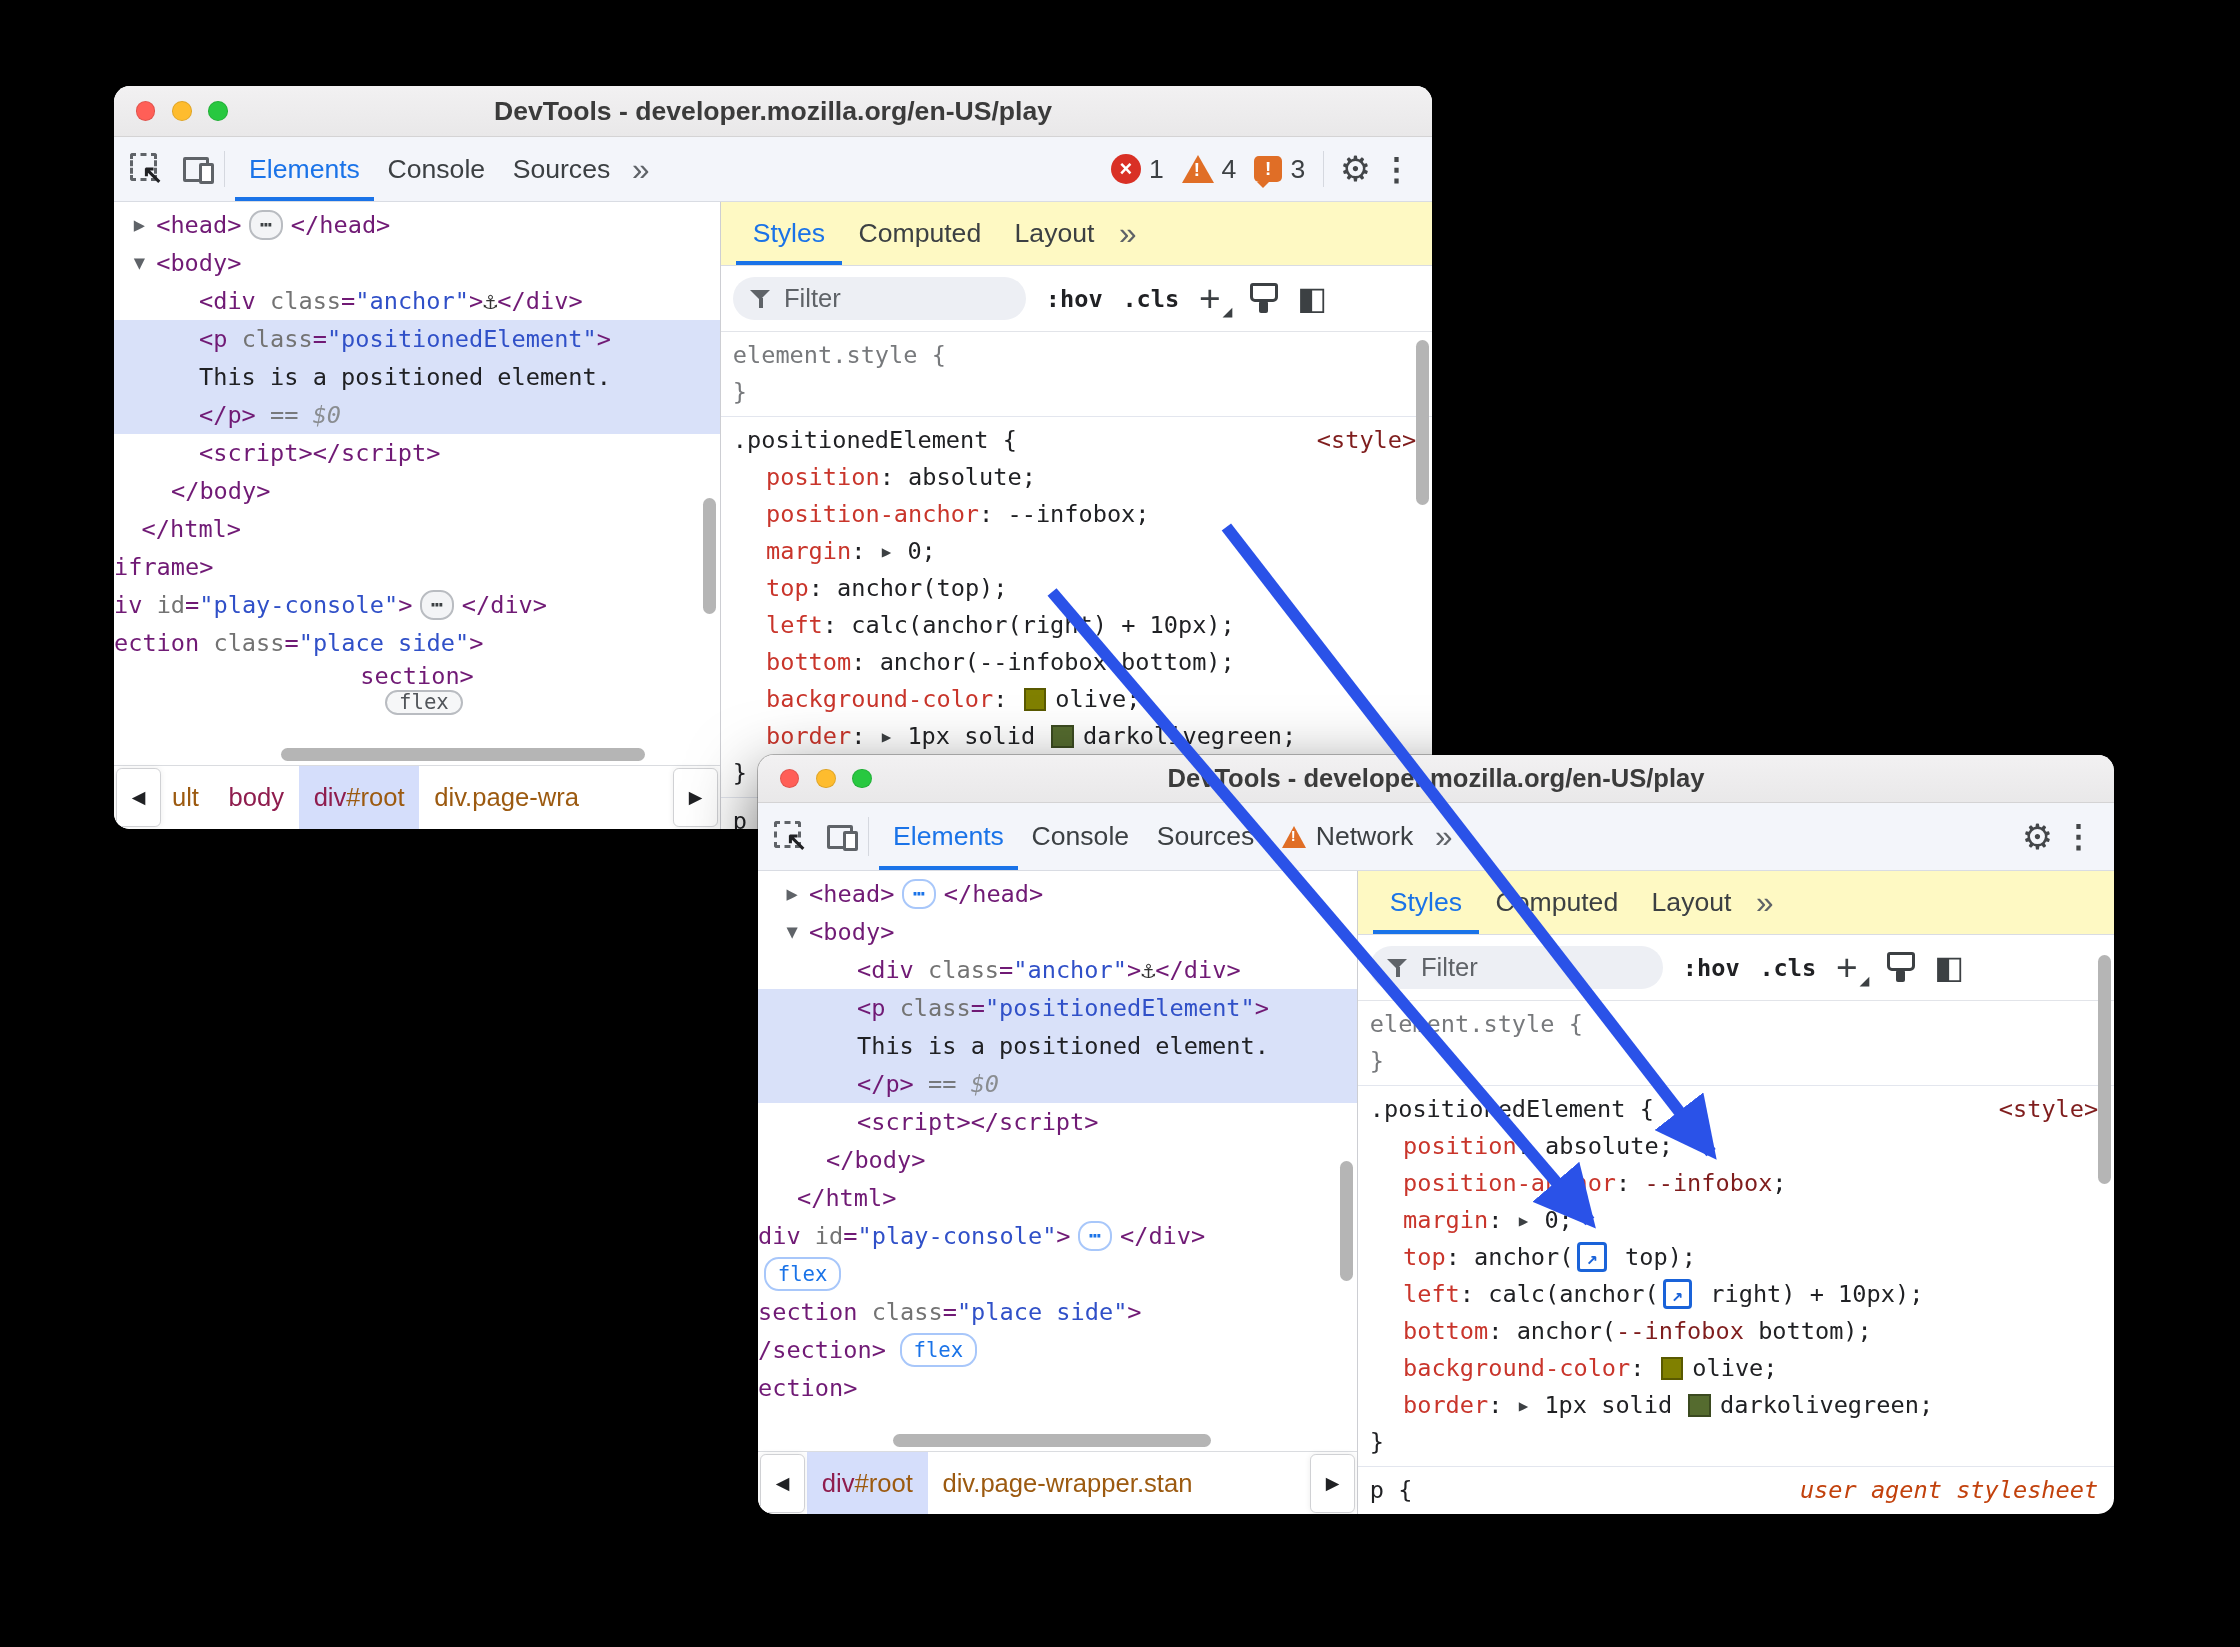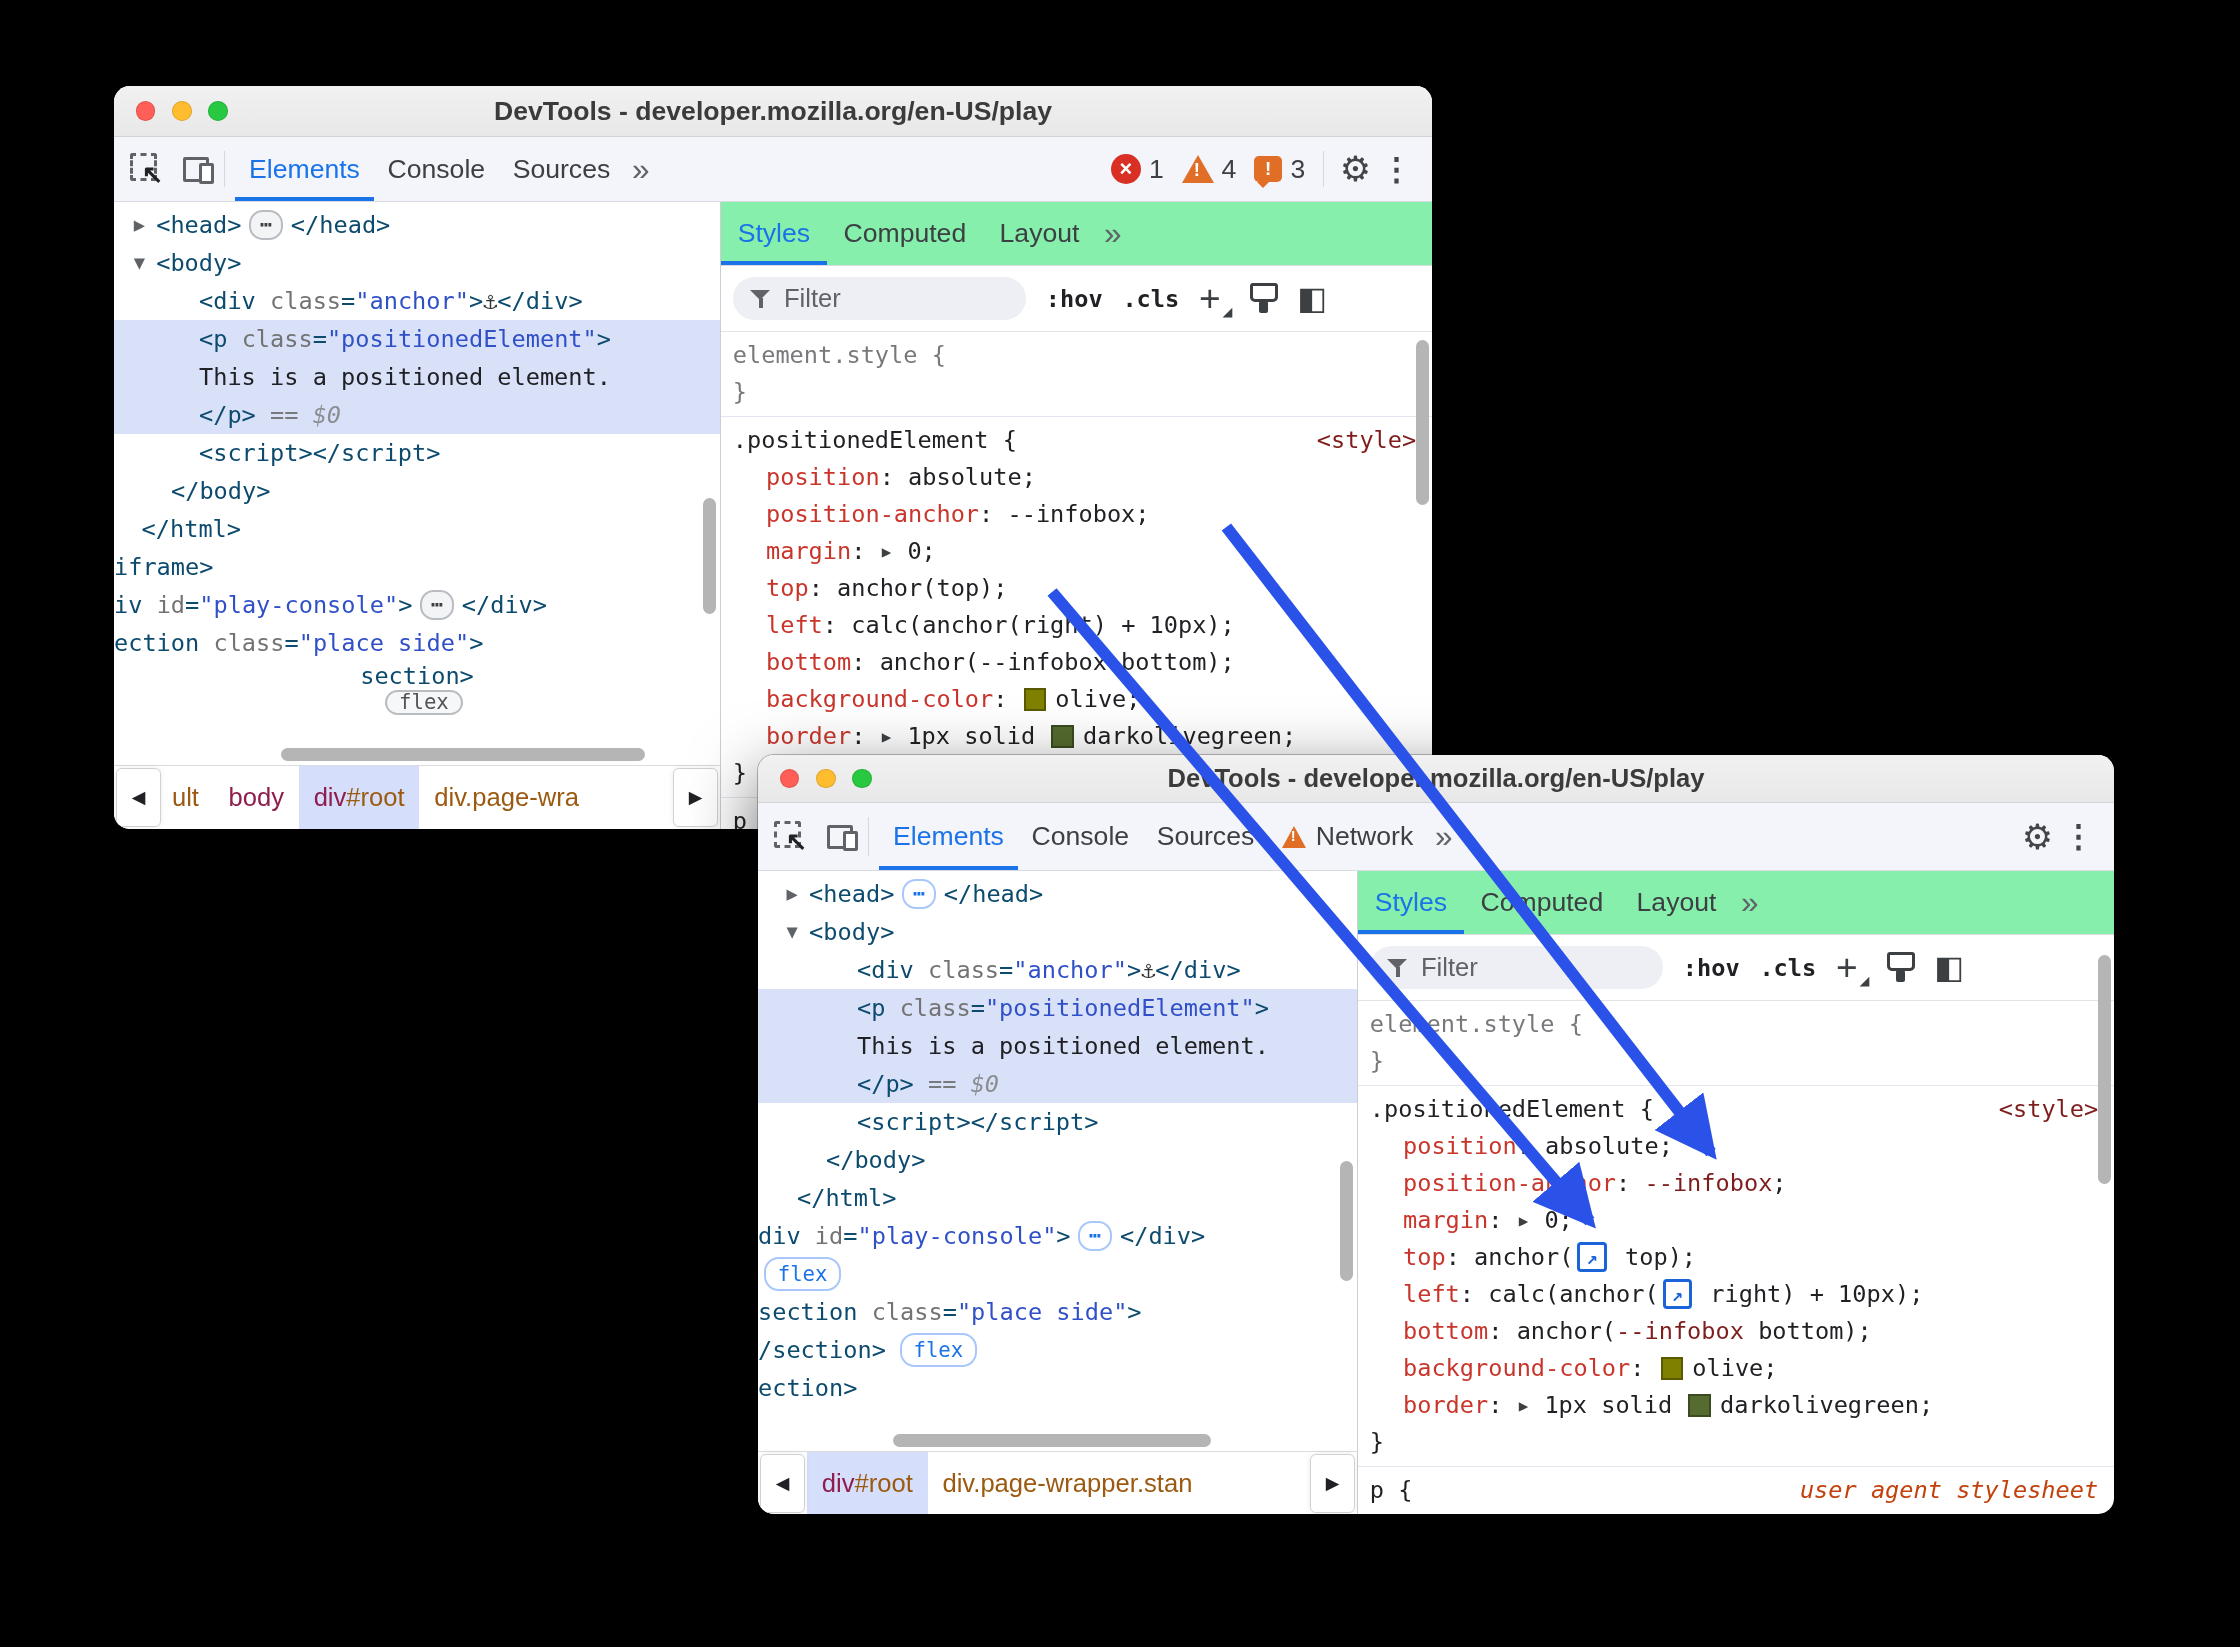--- a/index.html
+++ b/index.html
@@ -64,21 +64,21 @@
 
   
   .tree-rows{flex:1;overflow:hidden;padding-top:3.9px;position:relative;}
   .trow{height:38px;display:flex;align-items:center;white-space:pre;position:relative;
         font-family:"DejaVu Sans Mono", monospace;font-size:23.6px;color:#202124;}
   .trow.hl{background:#d9e1f9;}
   .srow{height:37px;display:flex;align-items:center;white-space:pre;position:relative;
         font-family:"DejaVu Sans Mono", monospace;font-size:23.6px;color:#202124;}
   .row-right{position:absolute;right:15.8px;top:0;height:100%;display:flex;align-items:center;}
   .tk{display:inline;}
-  .tk.t{color:#0c4a6e;} .tk.a{color:#737373;} .tk.v{color:#3050c8;} .tk.x{color:#202124;}
+  .tk.t{color:#701a75;} .tk.a{color:#737373;} .tk.v{color:#3050c8;} .tk.x{color:#202124;}
   .tk.g{color:#77797c;} .tk.gi{color:#8a8d91;font-style:italic;}
   .tk.tr,.tk.trd{color:#5f6368;font-size:18.7px;}
   .tk.anc{color:#333;}
   .tk.pr{color:#c9352b;} .tk.se{color:#202124;}
   .tk.li{color:#7f1d1d;}
   .tk.ua{color:#c2410c;font-style:italic;}
   .tk.etr{color:#3c4043;font-size:15.8px;margin:0 2px;}
   .tk.e1,.tk.e2{display:inline-flex;align-items:center;justify-content:center;height:26.6px;
         padding:0 8.9px;border-radius:13.8px;margin:0 7.9px;font-size:19.7px;font-weight:bold;line-height:1;}
   .tk.e1{border:2px solid #b9bcc1;background:#f3f4f6;color:#3c4043;}
@@ -110,21 +110,21 @@
   .crumb-btn{width:43px;display:flex;align-items:center;justify-content:center;background:#fff;
         border:1px solid #d0d1d4;border-radius:5.9px;margin:2px;font-size:17.7px;color:#202124;z-index:2;
         box-shadow:0 0 5.9px rgba(0,0,0,.08);}
   .crumb-list{flex:1;display:flex;align-items:stretch;overflow:hidden;font-size:25.6px;}
   .crumb{display:flex;align-items:center;padding:0 14.8px;}
   .crumb.sel{background:#d5defb;}
   .tk.ct{color:#8f1d4e;} .tk.ca{color:#9c5a10;}
   #win1 .crumb:first-child{margin-left:-5.9px;}
 
   
-  .subtabs{height:63px;background:#86efac;border-bottom:1px solid #d9dce3;display:flex;align-items:stretch;padding:0 0;}
+  .subtabs{height:63px;background:#fef9c3;border-bottom:1px solid #d9dce3;display:flex;align-items:stretch;padding:0 15px;}
   .stab{display:flex;align-items:center;padding:0 16.7px;font-size:26.6px;color:#3c4043;}
   .stab.active{color:#1a73e8;box-shadow:inset 0 -3.9px 0 0 #1a73e8;}
   .filterrow{height:65px;background:#fff;border-bottom:1px solid #e2e4e9;display:flex;align-items:center;
         padding:0 11.8px;gap:19.7px;}
   .filter-pill{display:flex;align-items:center;gap:11.8px;width:258px;height:43px;border-radius:21.7px;
         background:#edeff4;color:#5f6368;font-size:25.6px;padding:0 17.7px;}
   .funnel{position:relative;width:21.7px;height:21.7px;}
   .funnel::before{content:"";position:absolute;left:0;top:2px;border-left:10.8px solid transparent;
         border-right:10.8px solid transparent;border-top:10.8px solid #5f6368;}
   .funnel::after{content:"";position:absolute;left:8.9px;top:9.9px;width:3.9px;height:10.8px;background:#5f6368;}

